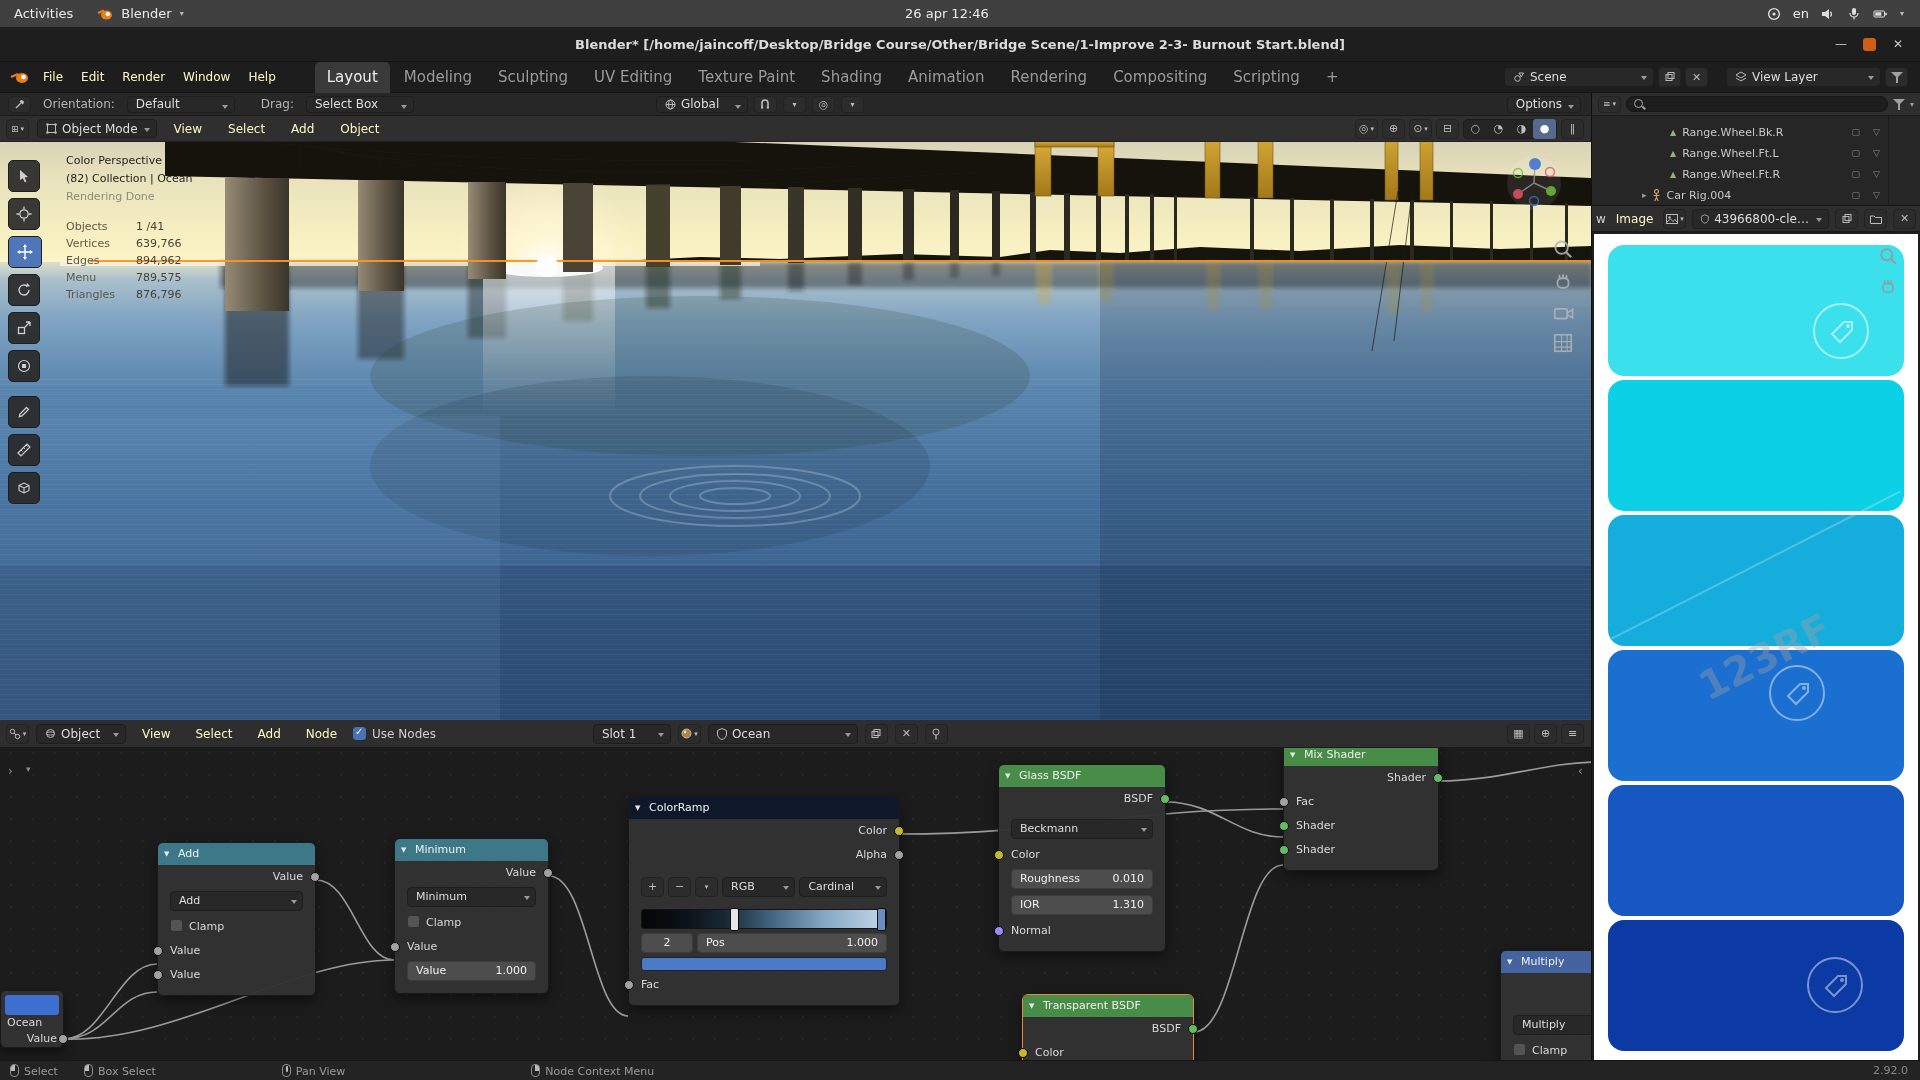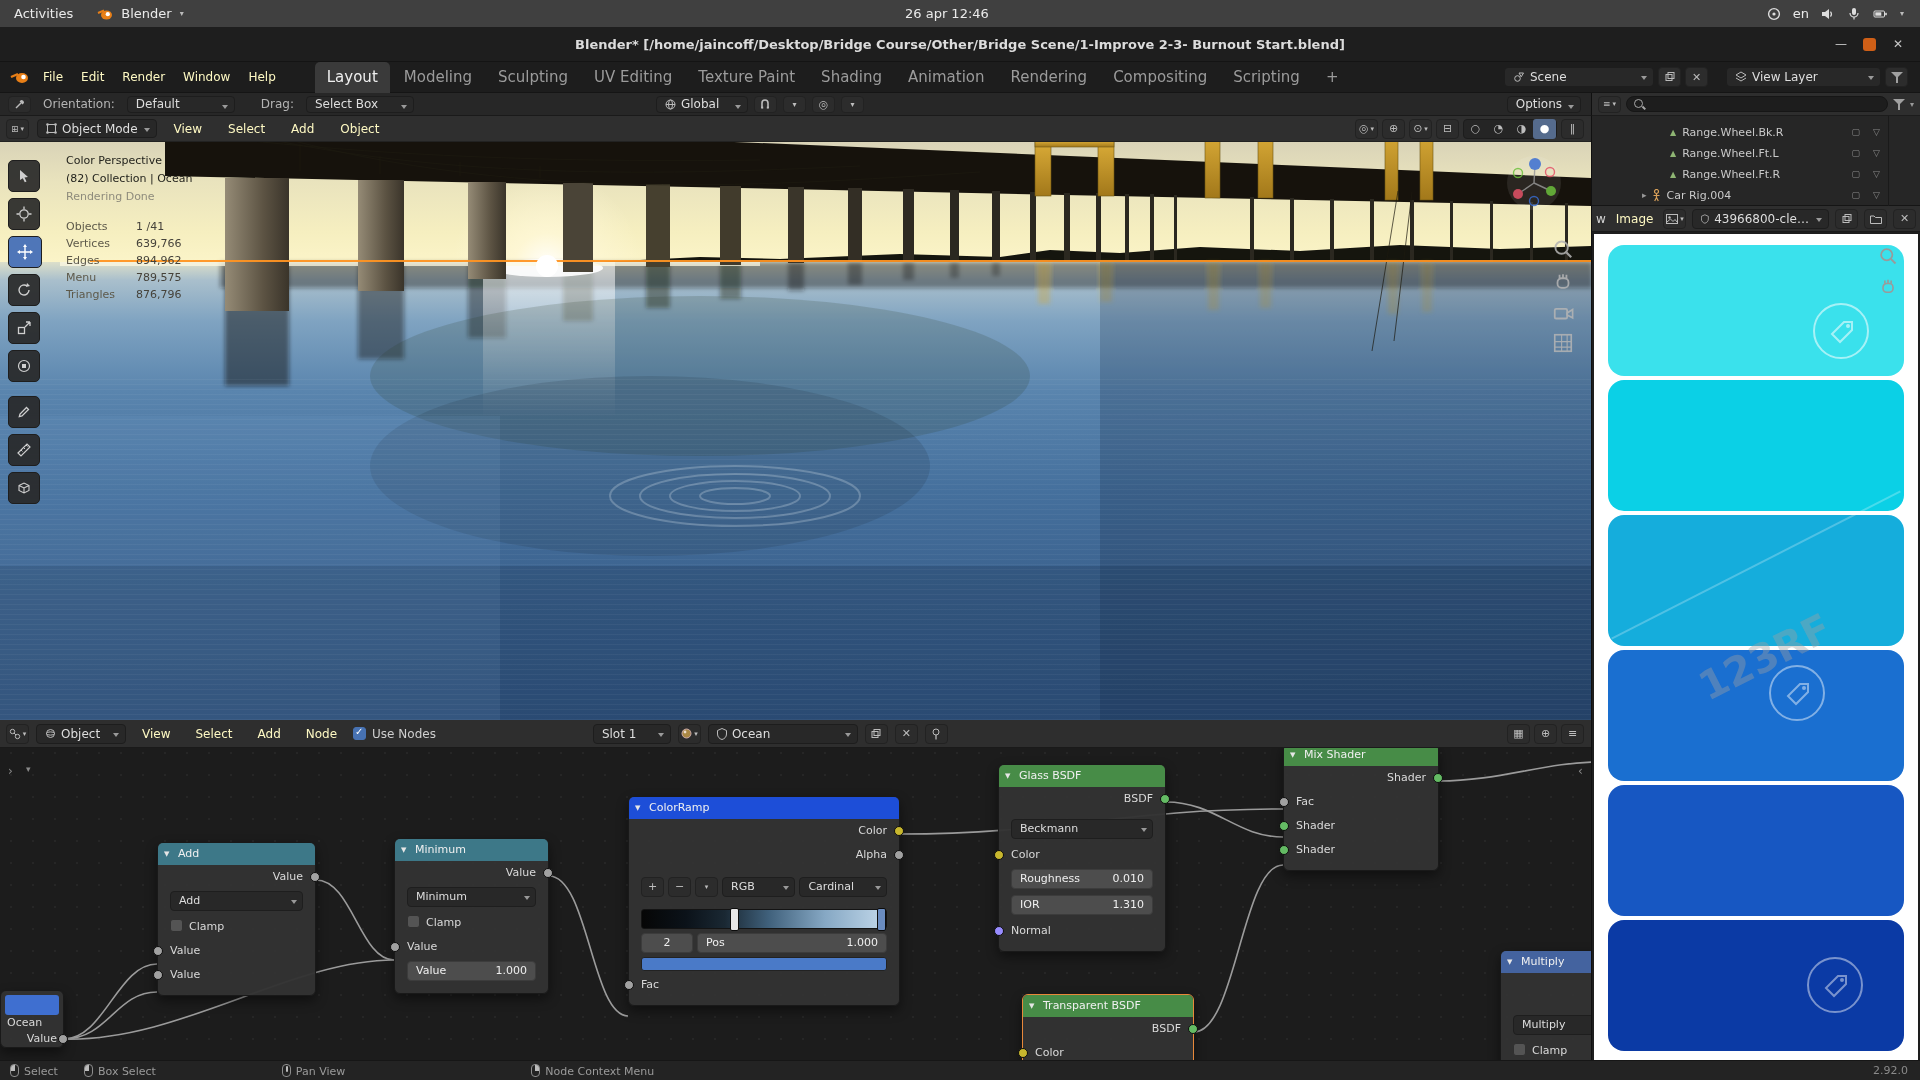--- a/index.html
+++ b/index.html
@@ -746,21 +746,21 @@
       <div class="nrow"><i class="sock l s-gray"></i><span>Value</span></div>
       <div class="nrow" style="margin-bottom:8px">
           <span class="nfld">
             <span>Value</span>
             <span>1.000</span>
           </span>
         </div>
     </div>
 
     <div class="node" style="left:628px;top:76px;width:272px">
-      <div class="nh" style="background: #1d4ed8;"><span>ColorRamp</span></div>
+      <div class="nh" style="background: #0f172a;"><span>ColorRamp</span></div>
       <div class="nrow out"><span>Color</span><i class="sock r s-yel"></i></div>
       <div class="nrow out"><span>Alpha</span><i class="sock r s-gray"></i></div>
       <div class="nrow" style="display:flex;gap:4px;margin-top:10px">
         <span class="ib" style="height:20px">+</span>
         <span class="ib" style="height:20px">−</span>
         <span class="ib" style="height:20px;width:18px">
             <span style="font-size:7px">▾</span>
           </span>
         <span class="ndd" style="flex:1;margin-top:0">
             <span>RGB</span>

